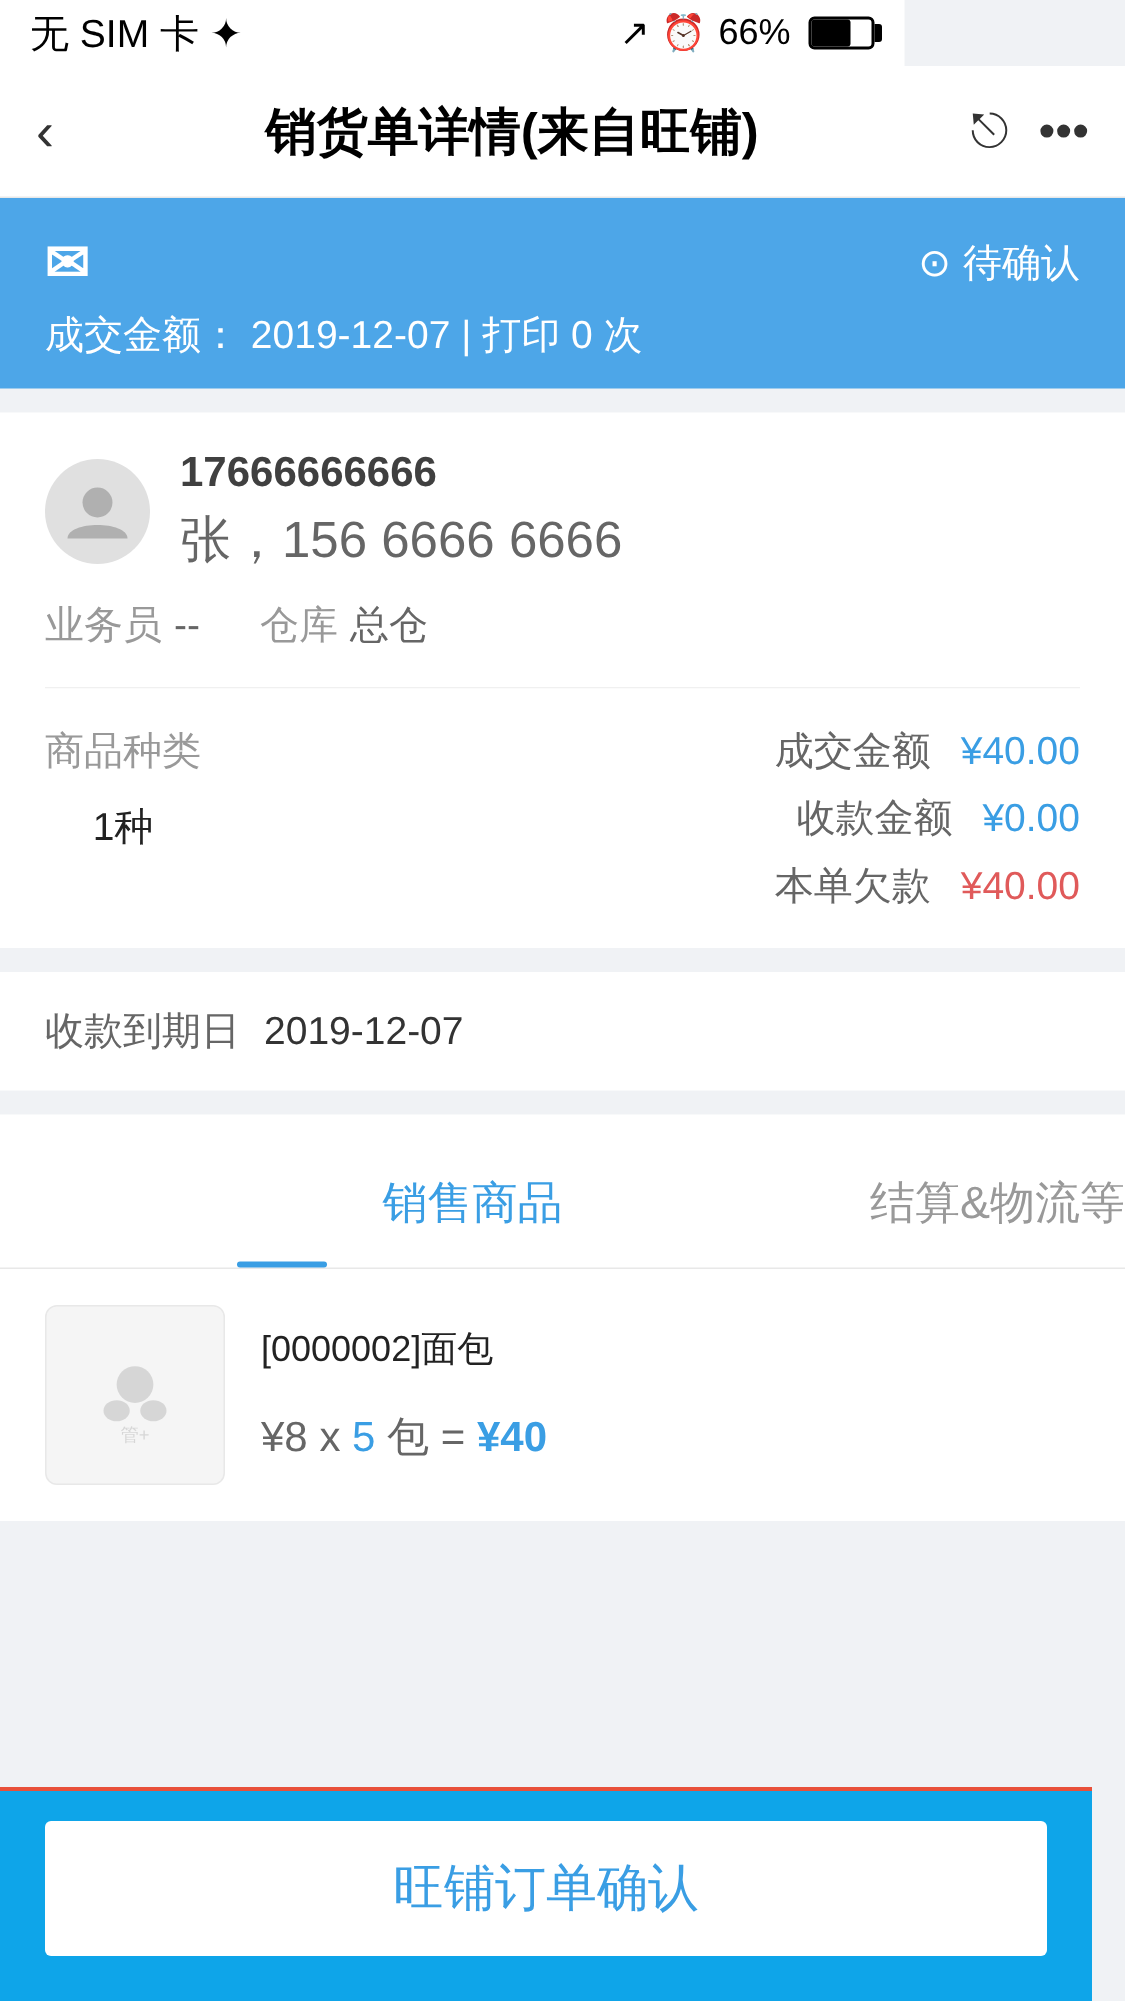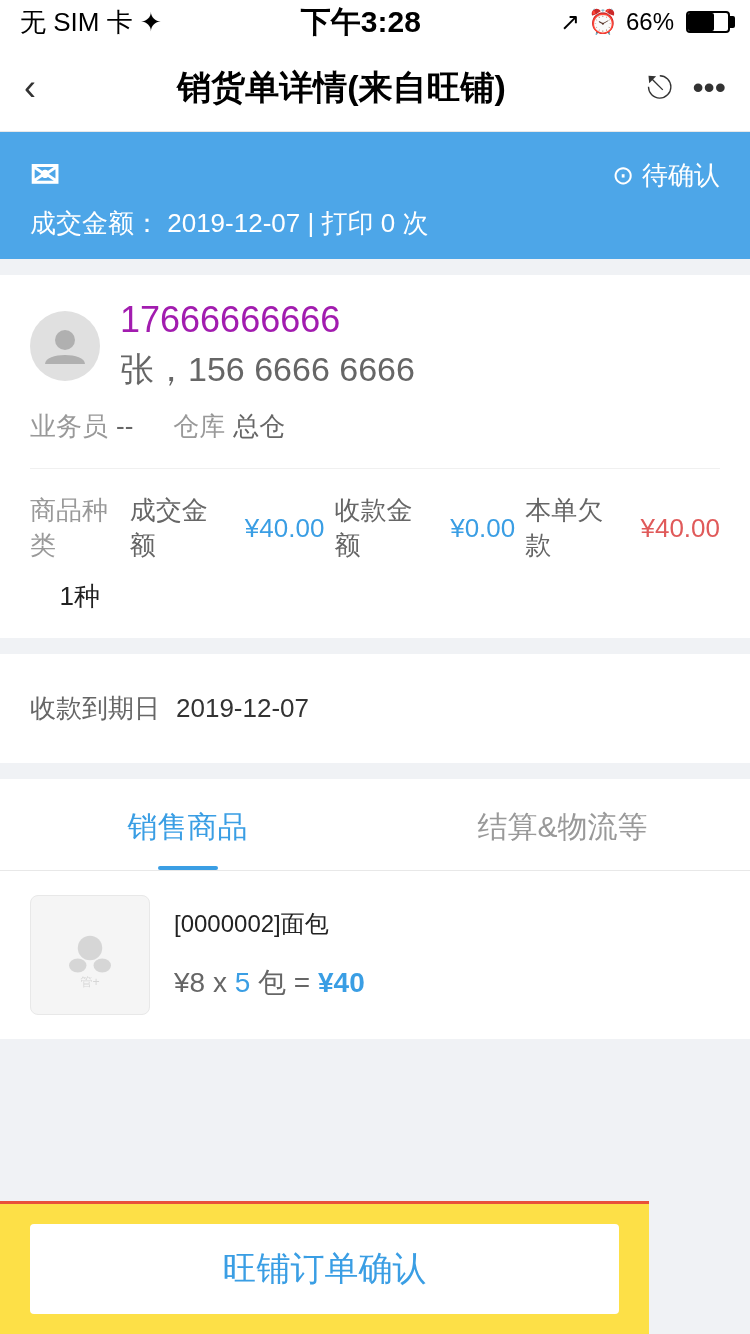--- a/index.html
+++ b/index.html
@@ -7,21 +7,21 @@
     body {
       width: 750px;
       min-height: 1334px;
       font-family: -apple-system, "PingFang SC", "Helvetica Neue", Arial, sans-serif;
       background: #f0f2f5;
       font-size: 28px;
     }
 
     
     .status-bar {
-      width: 750px;
+      width: 603px;
       height: 44px;
       background: #fff;
       display: flex;
       align-items: center;
       justify-content: space-between;
       padding: 0 20px;
     }
     .status-left {
       font-size: 26px;
       font-weight: 500;
@@ -147,23 +147,23 @@
       width: 70px;
       height: 70px;
       border-radius: 50%;
       background: #e0e0e0;
       display: flex;
       align-items: center;
       justify-content: center;
       flex-shrink: 0;
     }
     .customer-name {
-      font-size: 36px;
-      font-weight: 400;
-      color: #a21caf;
+      font-size: 28px;
+      font-weight: 700;
+      color: #404040;
     }
     .customer-sub {
       font-size: 34px;
       color: #666;
       margin-top: 6px;
     }
     .customer-meta {
       display: flex;
       align-items: center;
       margin-top: 16px;
@@ -201,21 +201,21 @@
       font-size: 26px;
       color: #666;
       flex-direction: column;
     }
     .summary-count {
       color: #222;
       font-weight: 500;
     }
     .summary-right {
       display: flex;
-      flex-direction: row;
+      flex-direction: column;
       align-items: flex-end;
       gap: 10px;
     }
     .summary-row {
       display: flex;
       align-items: center;
       gap: 20px;
       font-size: 26px;
     }
     .summary-row-label {
@@ -227,21 +227,21 @@
     }
     .amount-red {
       color: #e05a5a;
       font-weight: 500;
     }
 
     
     .overdue-section {
       background: #fff;
       margin-top: 16px;
-      padding: 37px 30px;
+      padding: 22px 30px;
       display: flex;
       align-items: center;
       gap: 16px;
       font-size: 26px;
       color: #666;
     }
     .overdue-date {
       color: #333;
     }
     .overdue-badge {
@@ -264,22 +264,22 @@
 
     
     .tabs-bar {
       background: #fff;
       margin-top: 16px;
       display: flex;
       border-bottom: 1px solid #e8e8e8;
     }
     .tab-item {
       flex: 1;
-      text-align: center;
-      padding: 28px 0 22px;
+      text-align: right;
+      padding: 39px 0 22px;
       font-size: 30px;
       color: #999;
       position: relative;
       cursor: pointer;
     }
     .tab-item.active {
       color: #3a9ee4;
     }
     .tab-item.active::after {
       content: '';
@@ -345,23 +345,23 @@
     .empty-area {
       background: #f0f2f5;
       height: 240px;
     }
 
     
     .bottom-bar {
       position: fixed;
       bottom: 0;
       left: 0;
-      width: 649px;
-      background: #fde047;
-      padding: 20px 30px 20px;
+      width: 728px;
+      background: #0ea5e9;
+      padding: 20px 30px 30px;
       border-top: 3px solid #e8503a;
     }
     .confirm-btn {
       width: 100%;
       height: 90px;
       border: none;
       background: #fff;
       color: #3a9ee4;
       font-size: 34px;
       font-weight: 500;
@@ -370,21 +370,20 @@
       display: flex;
       align-items: center;
       justify-content: center;
     }
   </style>
 </head>
 <body>
 
 <div class="status-bar">
   <span class="status-left">无 SIM 卡 ✦</span>
-  <span class="status-center">下午3:28</span>
   <div class="status-right">
     <span>↗</span>
     <span>⏰</span>
     <span>66%</span>
     <div class="battery">
       <div class="battery-fill"></div>
     </div>
   </div>
 </div>
 

